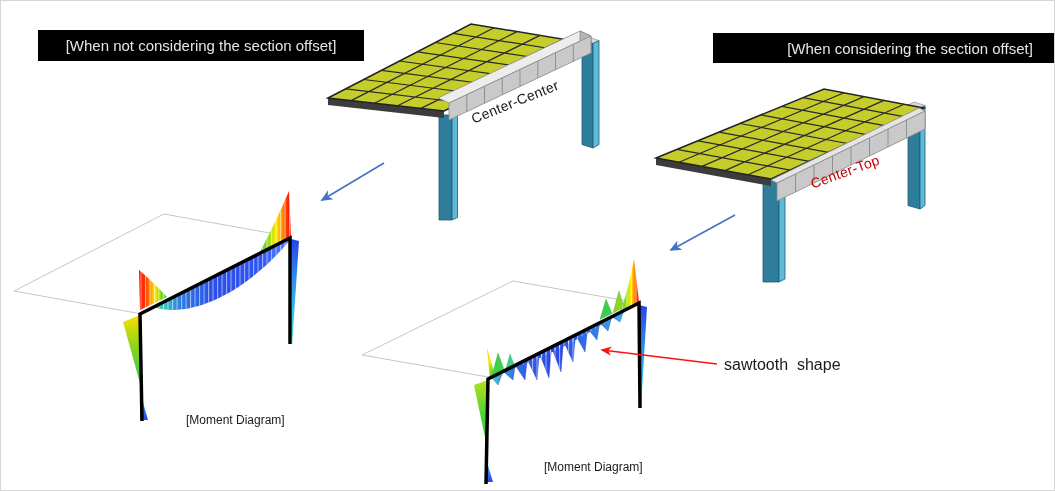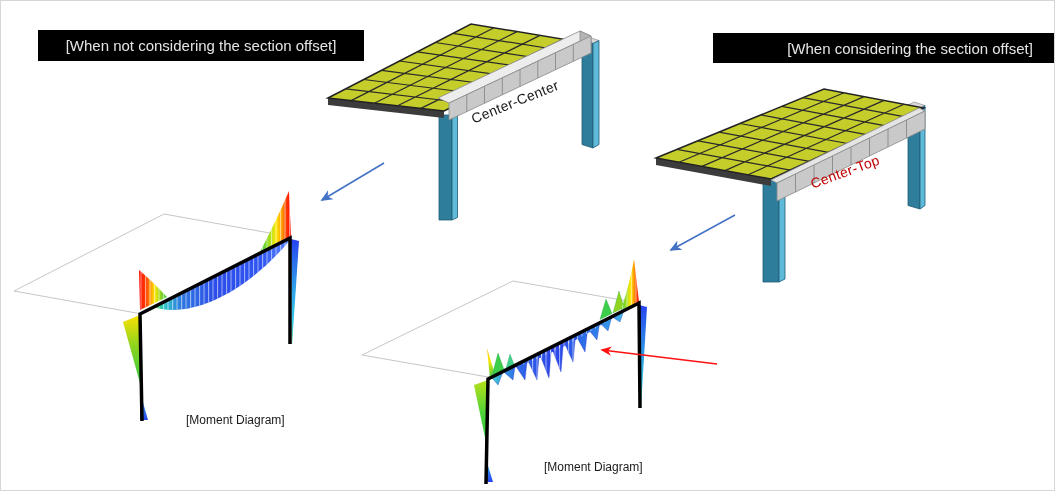--- a/index.html
+++ b/index.html
@@ -218,14 +218,15 @@
   <line x1="734" y1="214" x2="670" y2="249" stroke-width="1.6" marker-end="url(#arrowB)" stroke="#4472c4"></line>
   <line x1="716" y1="363" x2="601" y2="349" stroke-width="1.4" marker-end="url(#arrowR)" stroke="#ff1111"></line>
 </svg>
 
 <div class="banner left">[When not considering the section offset]</div>
 <div class="banner right">[When considering the section offset]</div>
 <div class="model-label cc">Center-Center</div>
 <div class="model-label ct">Center-Top</div>
 <div class="caption left">[Moment Diagram]</div>
 <div class="caption right">[Moment Diagram]</div>
+<div class="annotation">sawtooth  shape</div>
 
 </div>
 
 </body></html>

